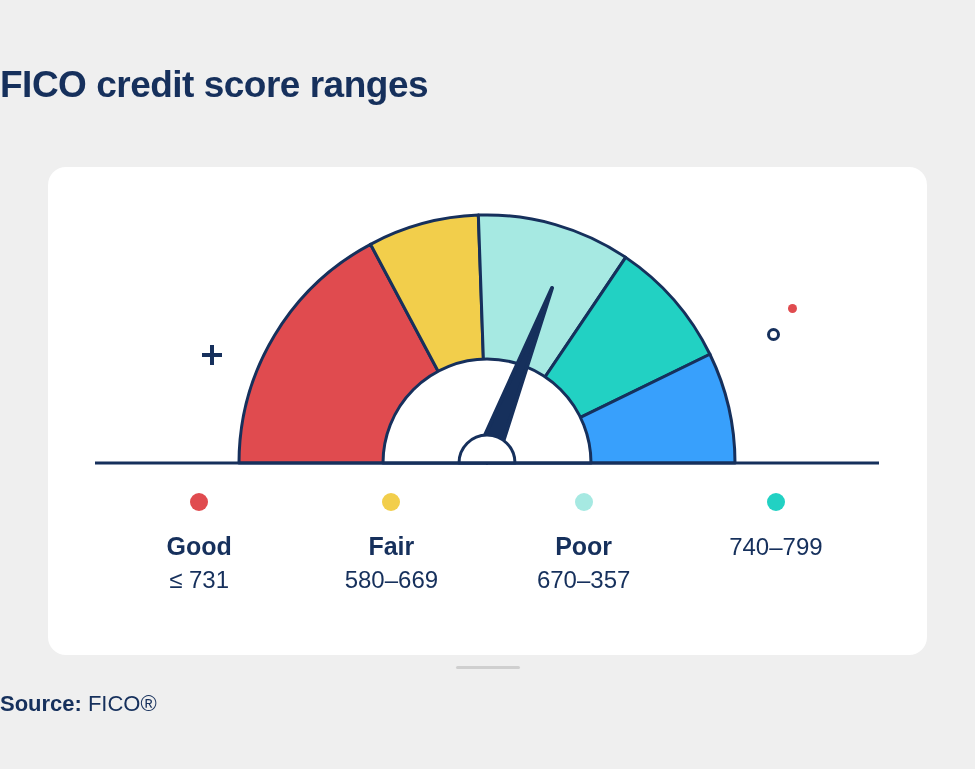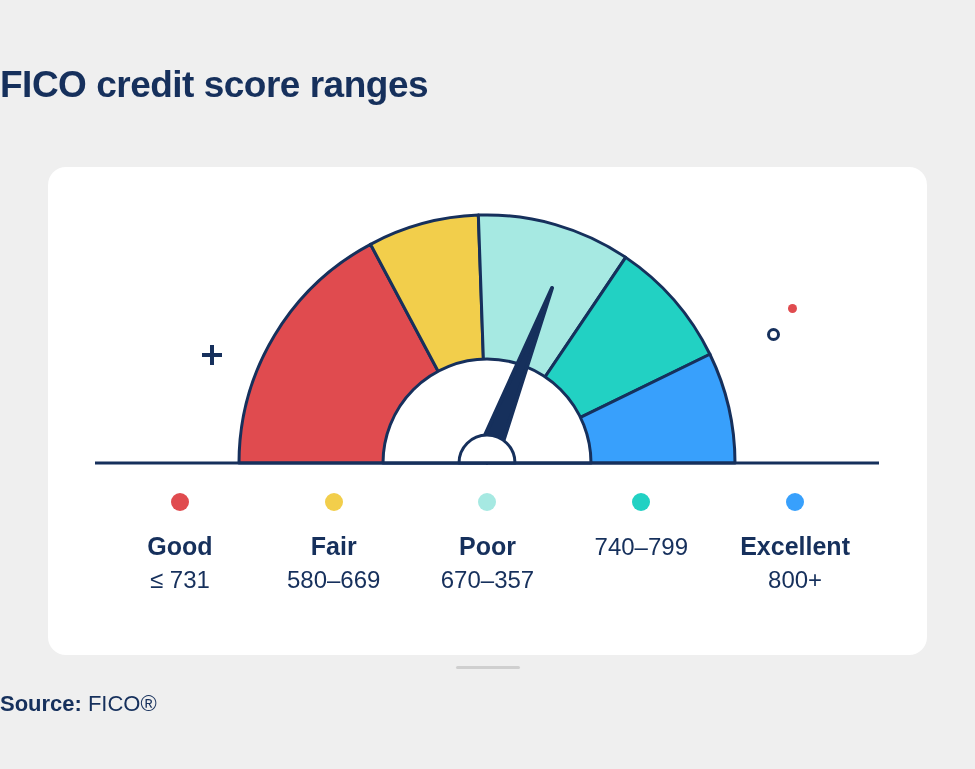--- a/index.html
+++ b/index.html
@@ -197,25 +197,20 @@
         <span class="legend-dot" style="background:#a6e9e2"></span>
         <div class="legend-label">Poor</div>
         <div class="legend-range">670–357</div>
       </div>
 
       <div class="legend-item">
         <span class="legend-dot" style="background:#22d1c3"></span>
         <div class="legend-range">740–799</div>
       </div>
 
-      <div class="legend-item">
-        <span class="legend-dot" style="background:#38a0fc"></span>
-        <div class="legend-label">Excellent</div>
-        <div class="legend-range">800+</div>
-      </div>
 
     </div>
   </div>
 </div>
 
 <div id="footer">
   <div id="footer-divider"></div>
   <div id="footer-text">
     <span id="footer-source-label">Source:</span><span id="footer-source-value">FICO®</span>
   </div>

